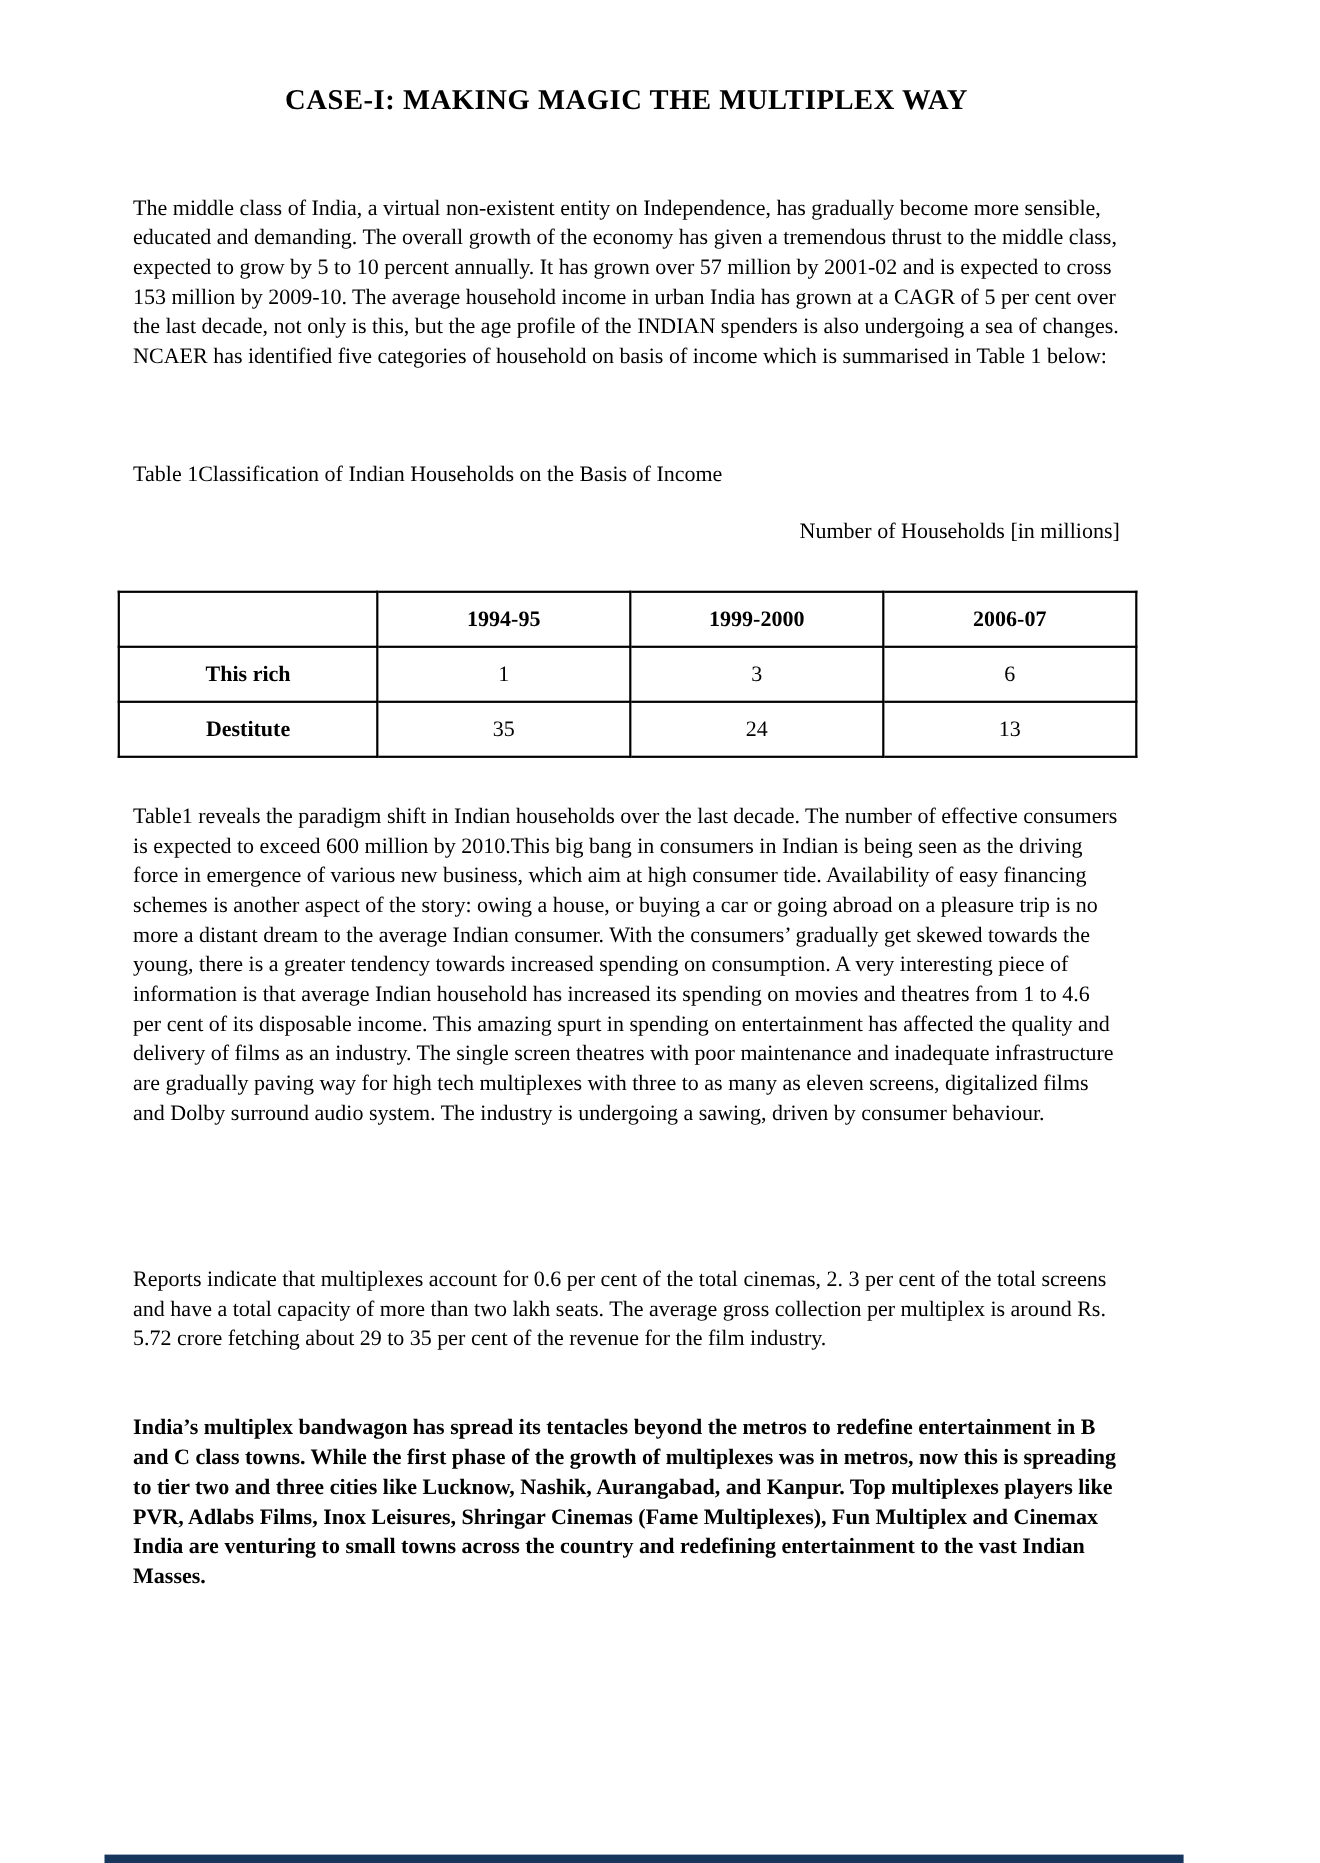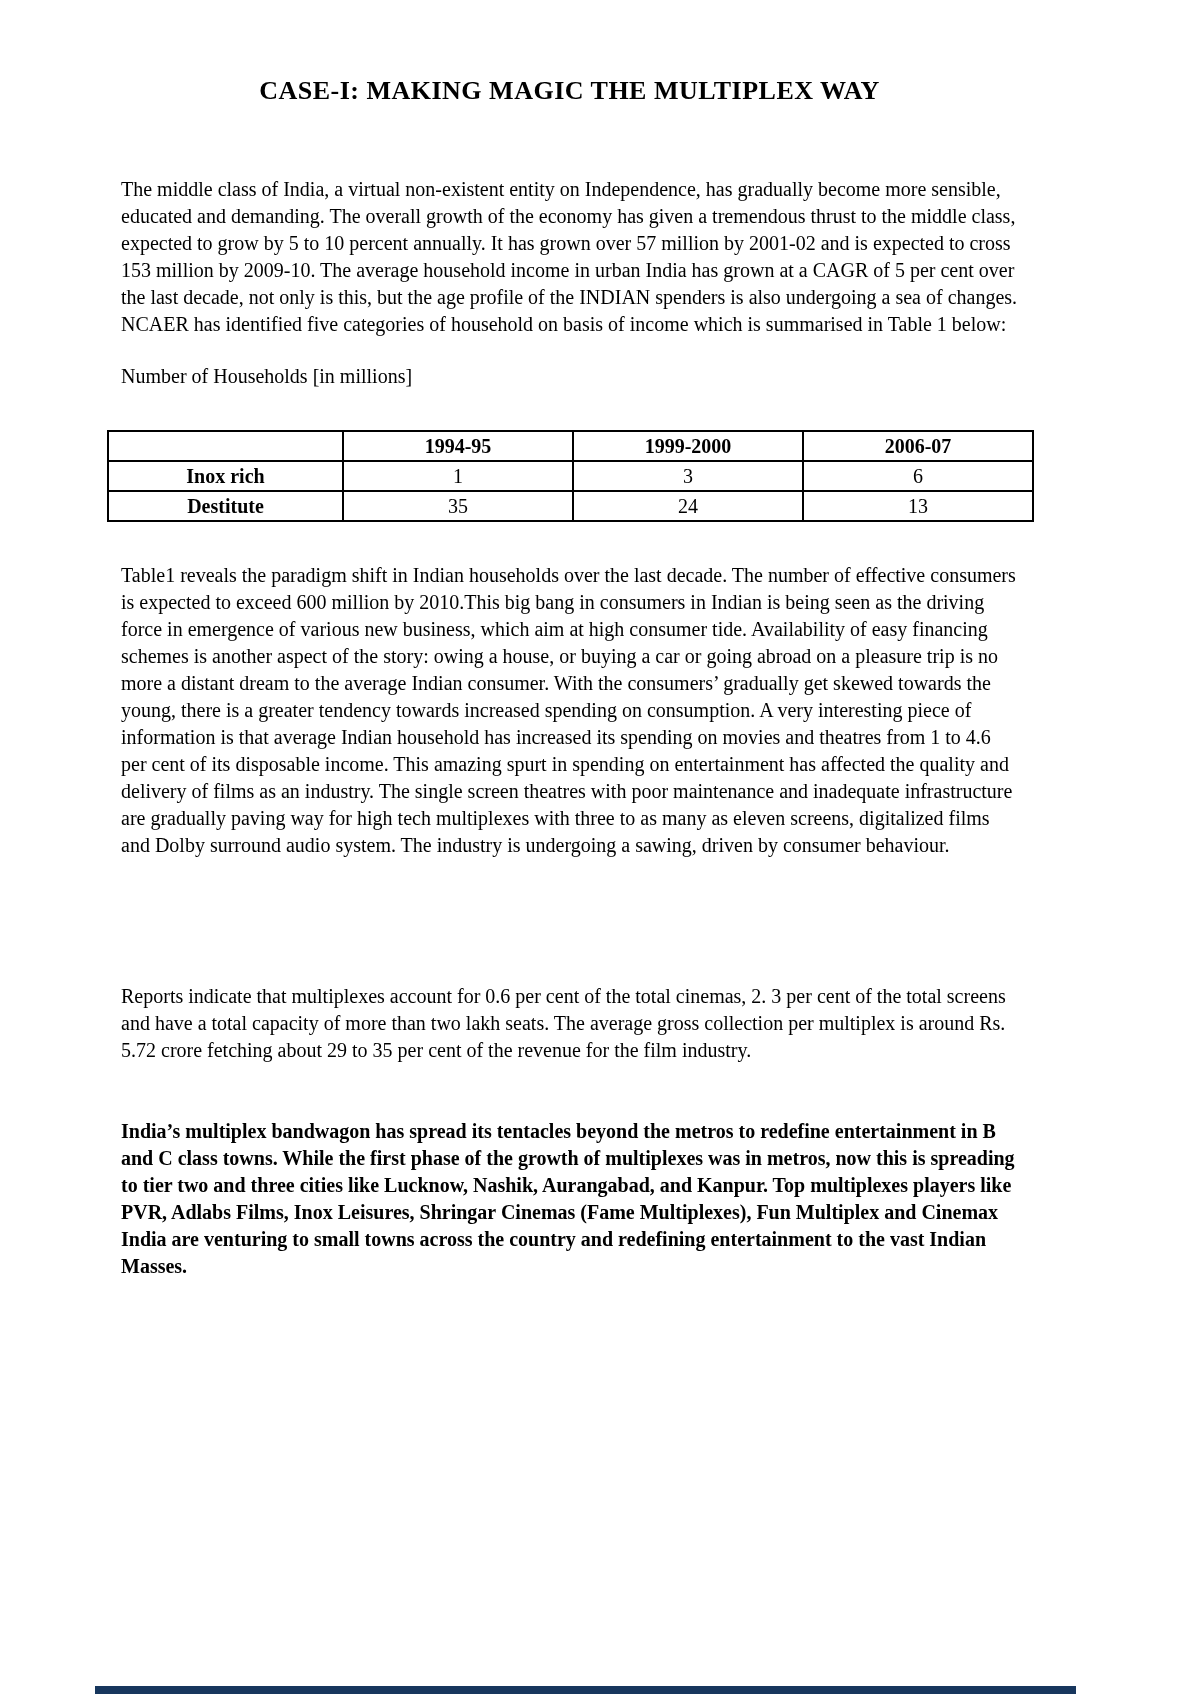--- a/index.html
+++ b/index.html
@@ -29,33 +29,33 @@
     font-family: "Liberation Serif", "DejaVu Serif", serif;
   }
   .body-text {
     font-size: 20px;
     line-height: 27px;
     margin: 14px;
     text-align: left;
   }
   .p1 { margin-top: 70px; }
   .caption-line { margin-top: 80px; }
-  .subcaption-line { margin-top: 25px; text-align: left; }
+  .subcaption-line { margin-top: 25px; text-align: right; }
   .households-table {
     margin-top: 40px;
     border-collapse: collapse;
     width: 925px;
     table-layout: fixed;
   }
   .households-table td, .households-table th {
     border: 2px solid #000000;
     font-size: 20px;
     line-height: 24px;
     height: 26px;
-    padding: 1px 4px;
+    padding: 11px 4px;
     text-align: center;
     vertical-align: middle;
     font-family: "Liberation Serif", "DejaVu Serif", serif;
   }
   .households-table col.label-col { width: 235px; }
   .households-table col.year-col { width: 230px; }
   .households-table .hdr { font-weight: bold; }
   .households-table .row-label { font-weight: bold; }
   .p2 { margin-top: 40px; }
   .p3 { margin-top: 124px; }
@@ -72,39 +72,40 @@
 </head>
 <body>
 
 <div class="page">
   <div class="content">
 
     <h1 class="doc-title">CASE-I: MAKING MAGIC THE MULTIPLEX WAY</h1>
 
     <p class="body-text p1">The middle class of India, a virtual non-existent entity on Independence, has gradually become more sensible, educated and demanding. The overall growth of the economy has given a tremendous thrust to the middle class, expected to grow by 5 to 10 percent annually. It has grown over 57 million by 2001-02 and is expected to cross 153 million by 2009-10. The average household income in urban India has grown at a CAGR of 5 per cent over the last decade, not only is this, but the age profile of the INDIAN spenders is also undergoing a sea of changes. NCAER has identified five categories of household on basis of income which is summarised in Table 1 below:</p>
 
+    <p class="body-text caption-line">Table 1Classification of Indian Households on the Basis of Income</p>
 
     <p class="body-text subcaption-line">Number of Households [in millions]</p>
 
     <table class="households-table">
       <colgroup>
         <col class="label-col">
         <col class="year-col">
         <col class="year-col">
         <col class="year-col">
       </colgroup>
       <tbody>
         <tr>
           <td class="hdr"></td>
           <td class="hdr">1994-95</td>
           <td class="hdr">1999-2000</td>
           <td class="hdr">2006-07</td>
         </tr>
         <tr>
-          <td class="row-label">Inox rich</td>
+          <td class="row-label">This rich</td>
           <td>1</td>
           <td>3</td>
           <td>6</td>
         </tr>
         <tr>
           <td class="row-label">Destitute</td>
           <td>35</td>
           <td>24</td>
           <td>13</td>
         </tr>

